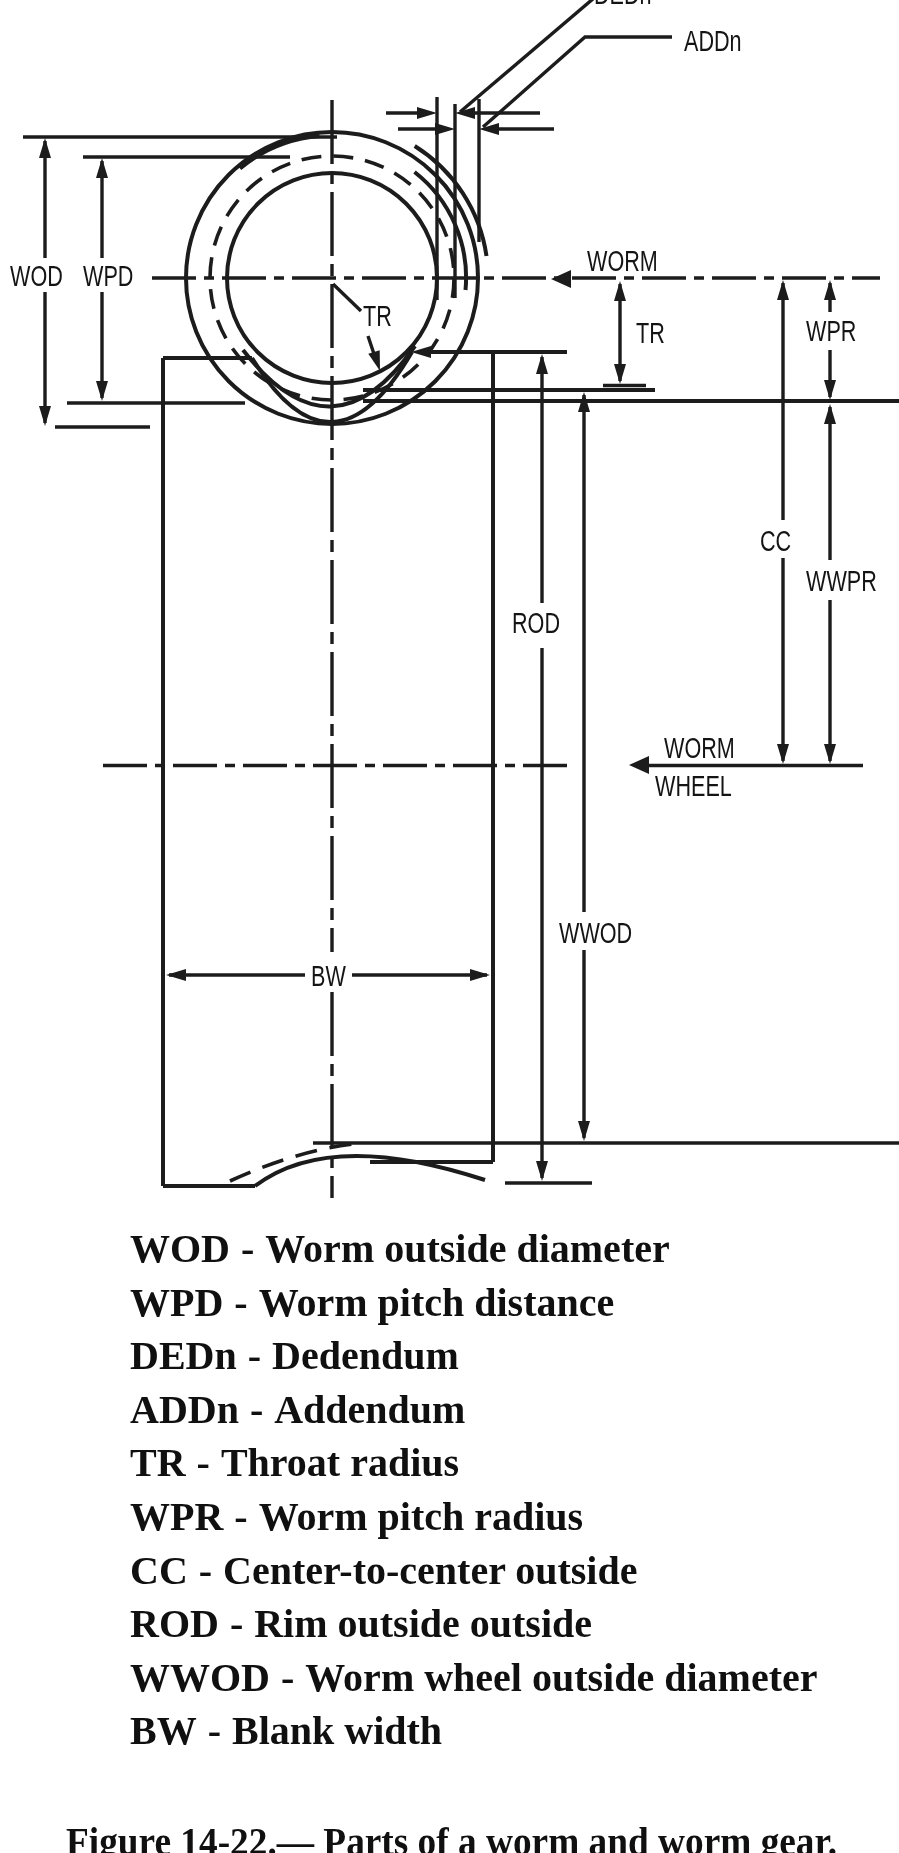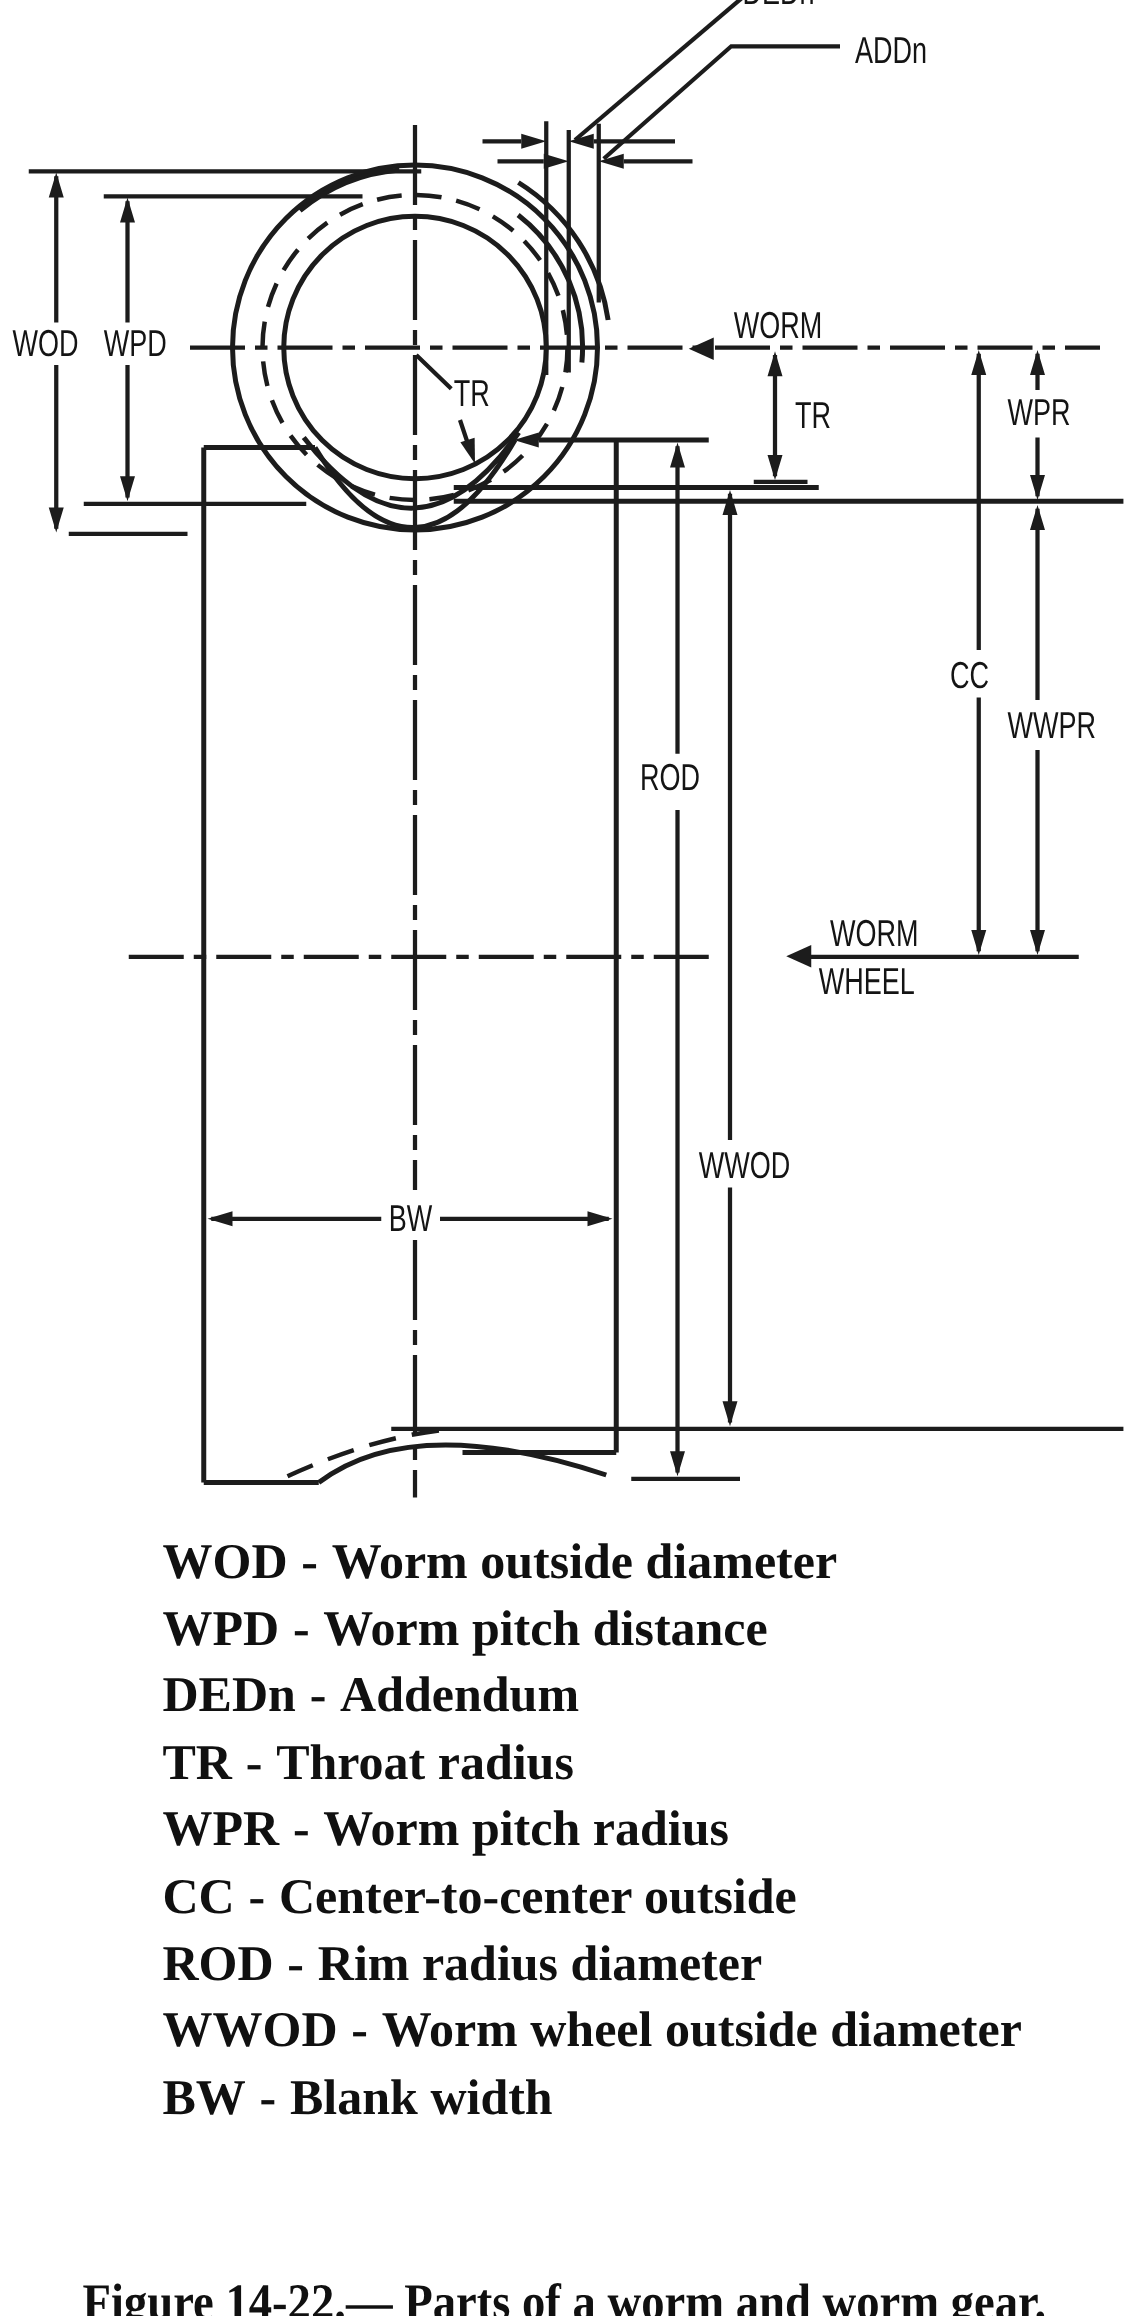--- a/index.html
+++ b/index.html
@@ -152,24 +152,25 @@
     <div class="dlabel" style="left:512px;top:608px;">ROD</div>
     <div class="dlabel" style="left:664px;top:733px;">WORM</div>
     <div class="dlabel" style="left:655px;top:771px;">WHEEL</div>
     <div class="dlabel" style="left:559px;top:918px;">WWOD</div>
     <div class="dlabel" style="left:311px;top:961px;">BW</div>
   </div>
 
   <div class="legend">
     <div class="lrow"><span>WOD</span><span class="ld">-</span><span>Worm outside diameter</span></div>
     <div class="lrow"><span>WPD</span><span class="ld">-</span><span>Worm pitch distance</span></div>
-    <div class="lrow"><span>DEDn</span><span class="ld">-</span><span>Addendum</span></div>
+    <div class="lrow"><span>DEDn</span><span class="ld">-</span><span>Dedendum</span></div>
+    <div class="lrow"><span>ADDn</span><span class="ld">-</span><span>Addendum</span></div>
     <div class="lrow"><span>TR</span><span class="ld">-</span><span>Throat radius</span></div>
     <div class="lrow"><span>WPR</span><span class="ld">-</span><span>Worm pitch radius</span></div>
     <div class="lrow"><span>CC</span><span class="ld">-</span><span>Center-to-center outside</span></div>
-    <div class="lrow"><span>ROD</span><span class="ld">-</span><span>Rim radius diameter</span></div>
+    <div class="lrow"><span>ROD</span><span class="ld">-</span><span>Rim outside outside</span></div>
     <div class="lrow"><span>WWOD</span><span class="ld">-</span><span>Worm wheel outside diameter</span></div>
     <div class="lrow"><span>BW</span><span class="ld">-</span><span>Blank width</span></div>
   </div>
 
   <div class="caption">Figure 14-22.— Parts of a worm and worm gear.</div>
 
 </div>
 
 </body></html>

